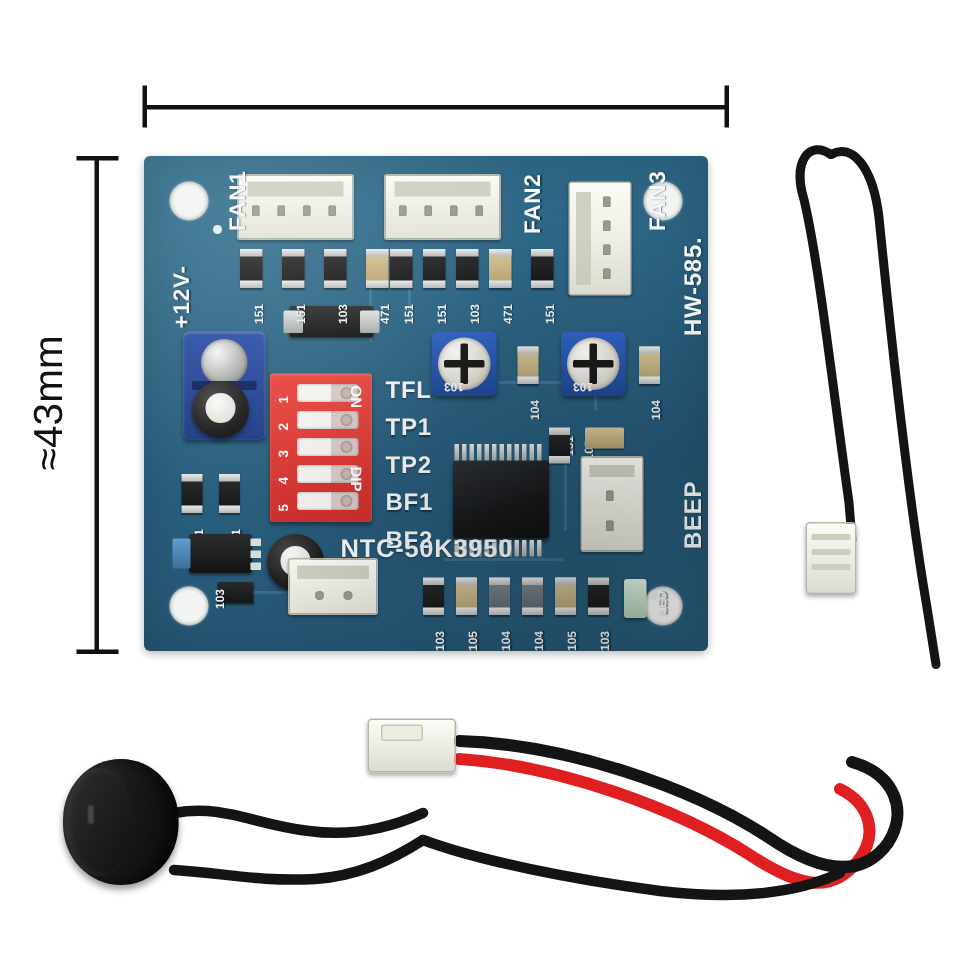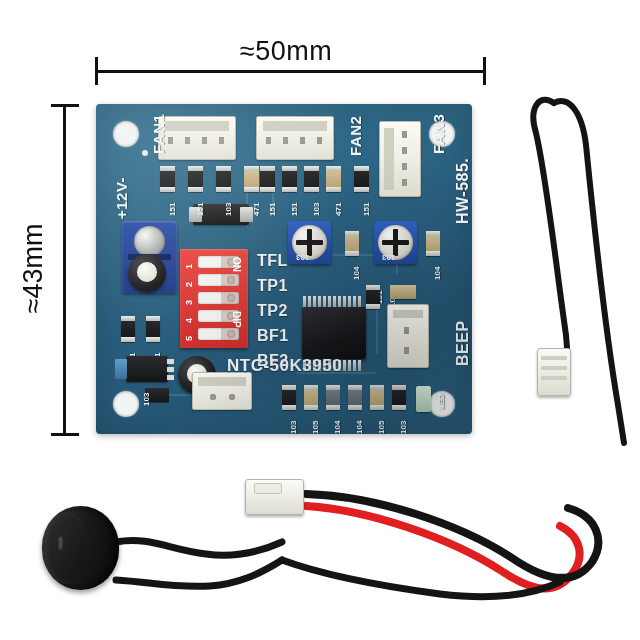--- a/index.html
+++ b/index.html
@@ -192,21 +192,20 @@
     box-shadow:0 2px 3px rgba(0,0,0,.3);
   }
   .conn-beep .notch{position:absolute;left:8px;top:3px;width:26px;height:9px;
                     background:#ededdf;border-radius:2px;border:1px solid #c6c6b8;}
 </style>
 </head>
 <body>
 
 <div class="stage">
 
-  <div class="dim-label-top">≈50mm</div>
   <div class="dim-line-h"></div>
   <div class="tick-v" style="left:95px;top:57px;"></div>
   <div class="tick-v" style="left:483px;top:57px;"></div>
 
   <div class="dim-label-left">≈43mm</div>
   <div class="dim-line-v"></div>
   <div class="tick-h" style="left:51px;top:104px;"></div>
   <div class="tick-h" style="left:51px;top:433px;"></div>
 
   <div class="pcb">

